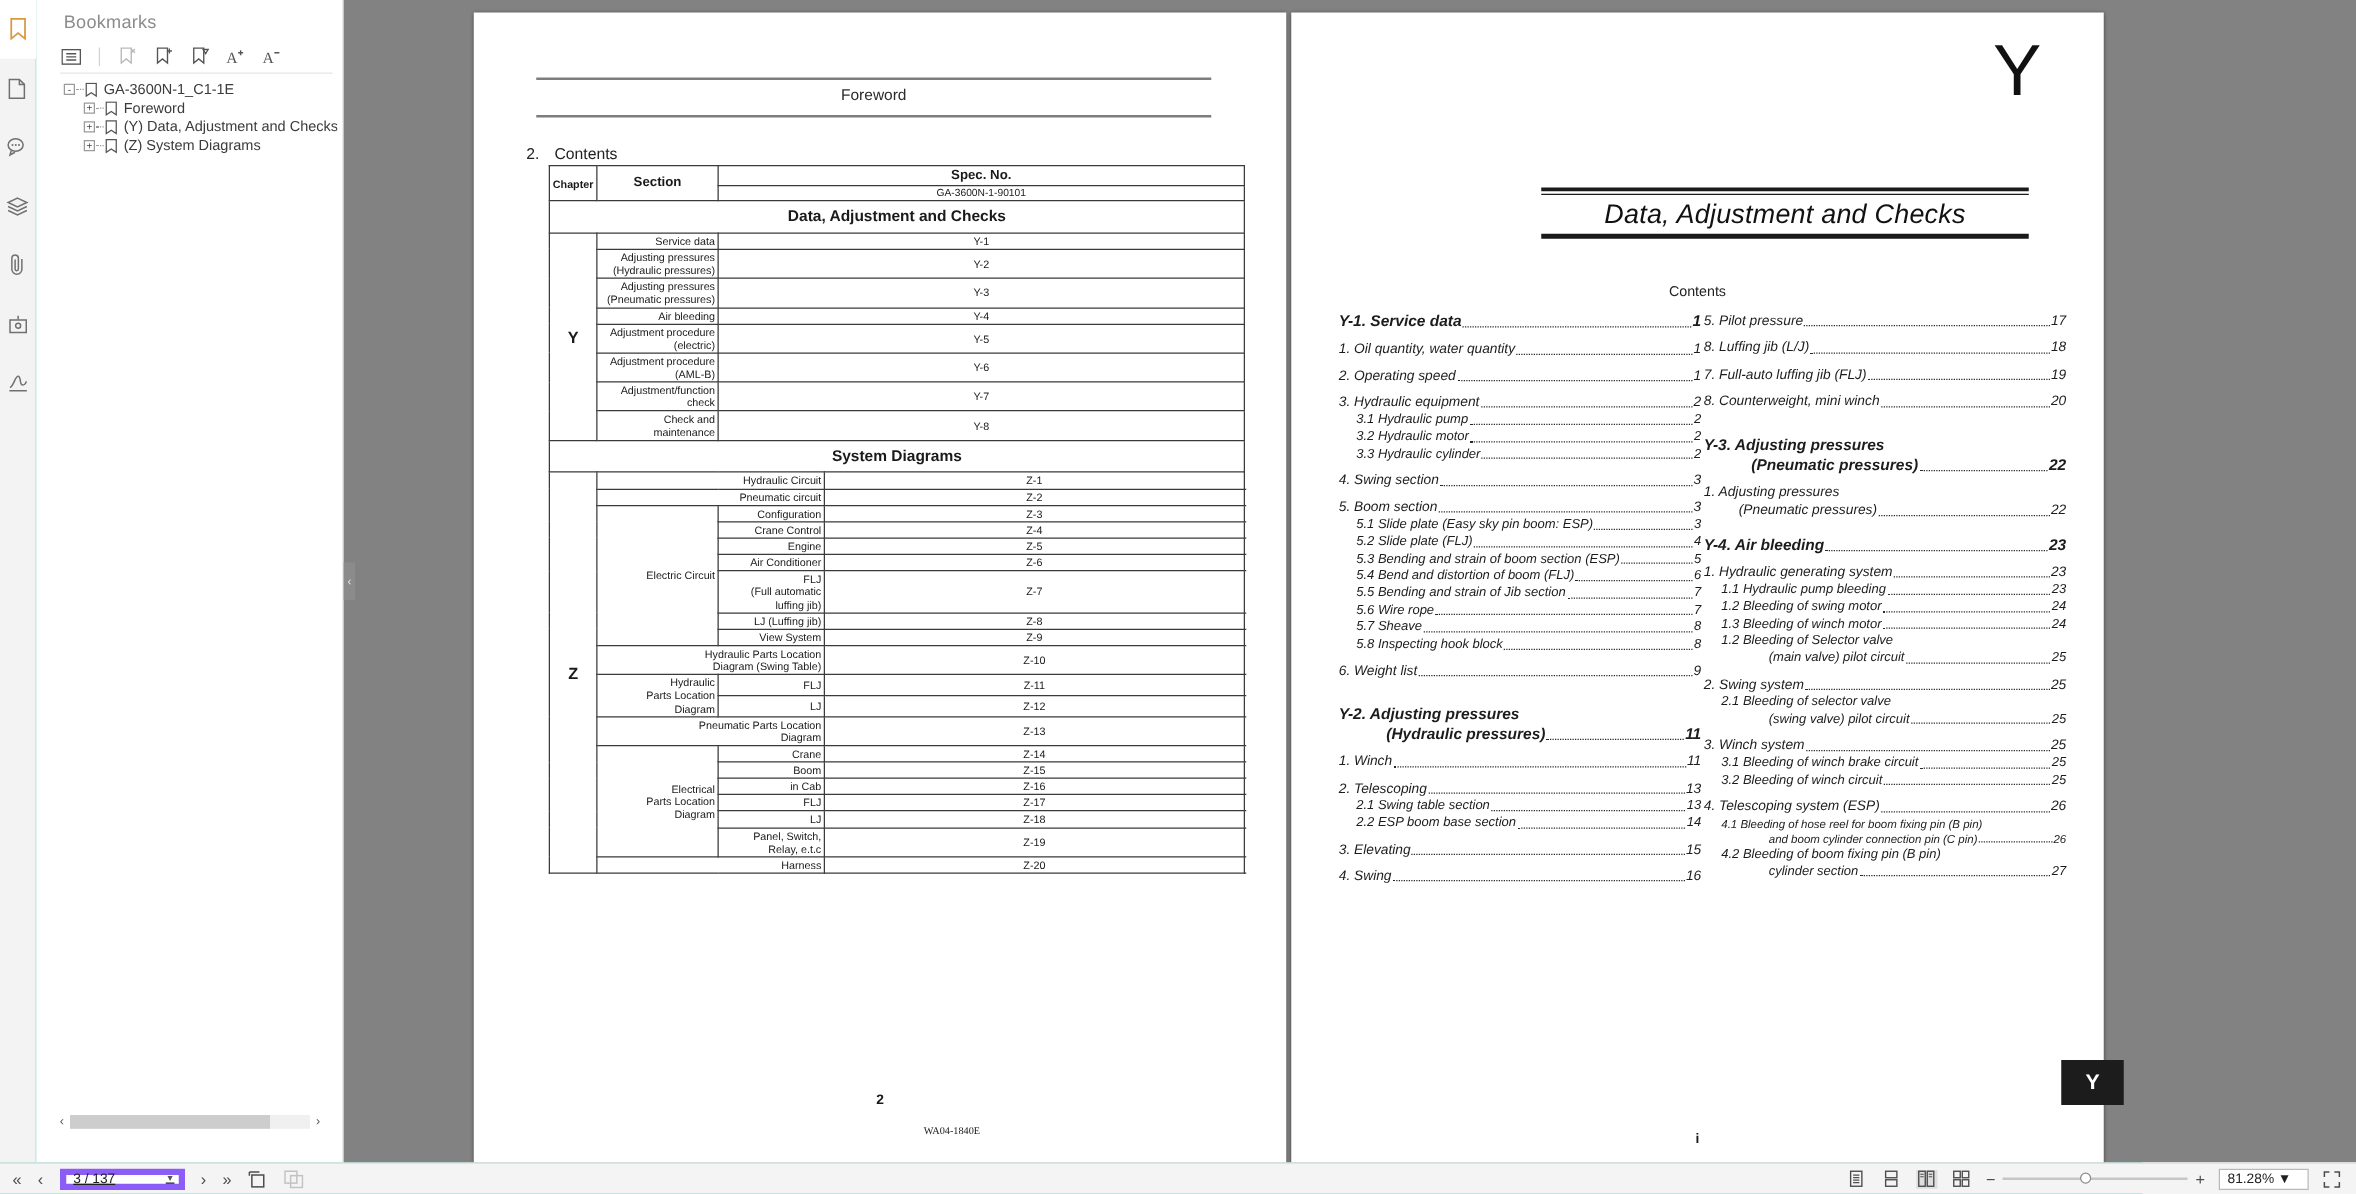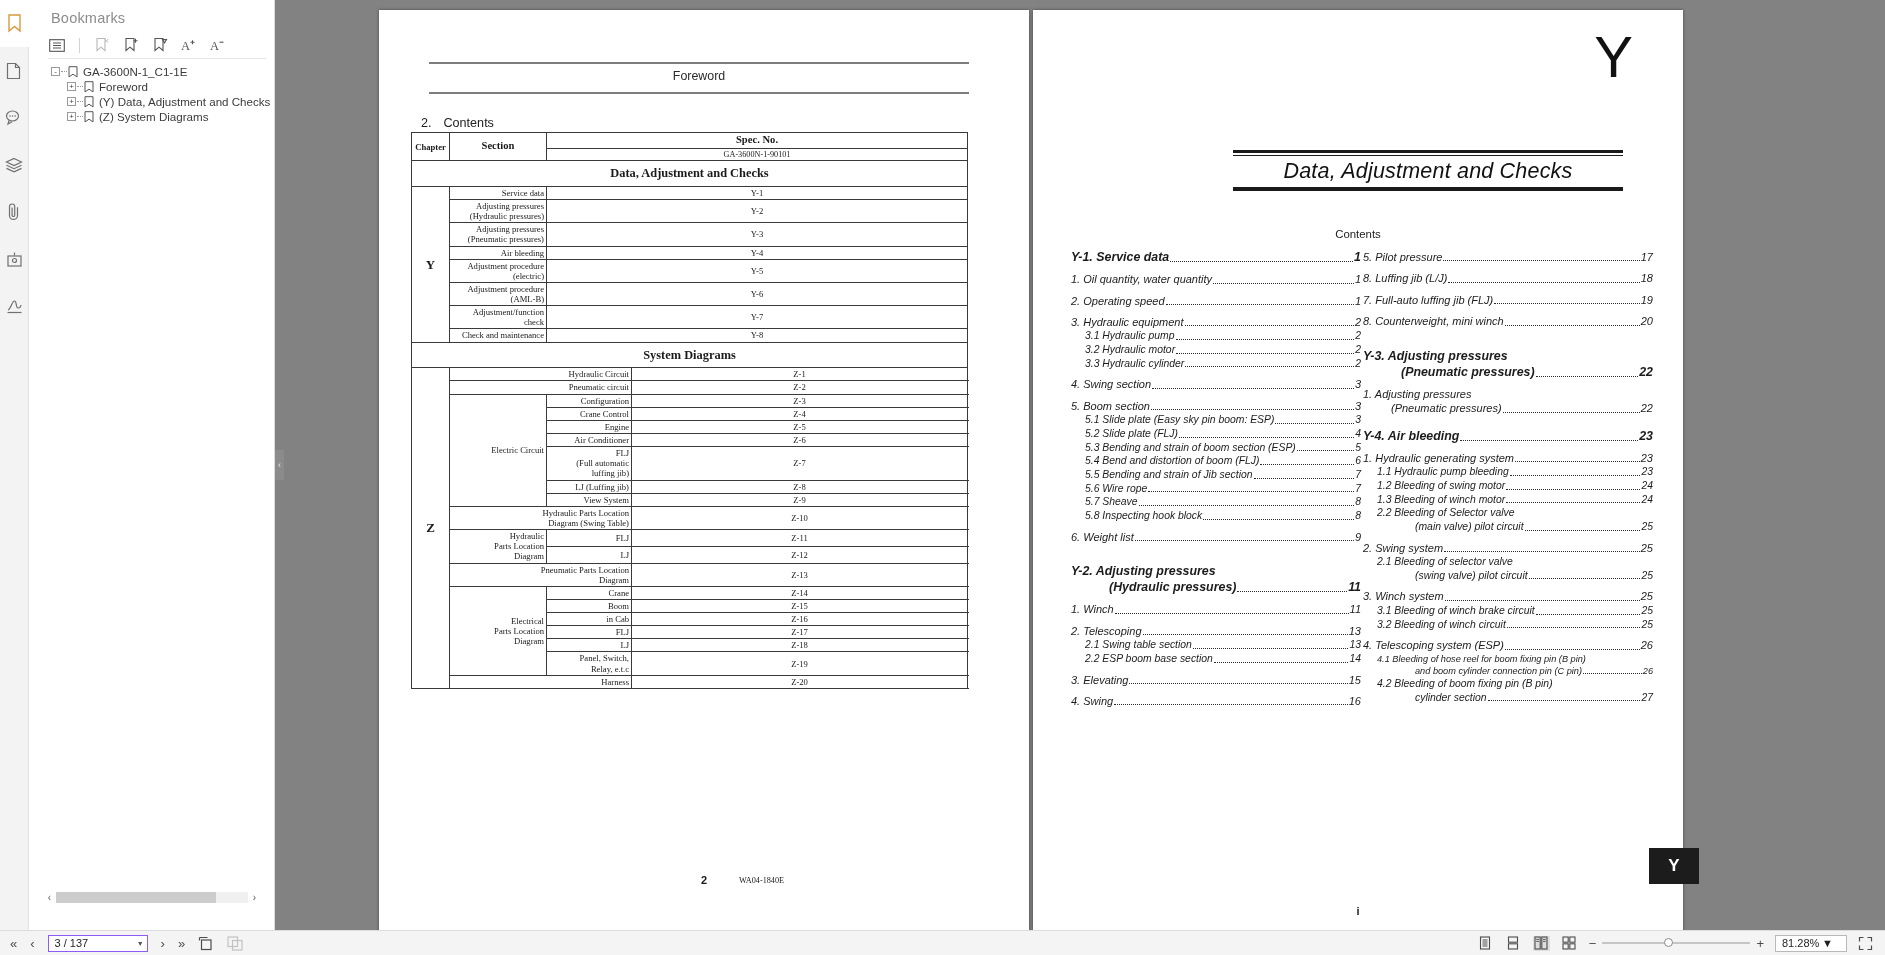--- a/index.html
+++ b/index.html
@@ -71,29 +71,29 @@
   #page-left  { left:104px; width:650px; height:922px; }
   #page-right { left:758px; width:650px; height:922px; }
 
   
   .fw-rule-top { position:absolute; left:50px; top:52px; width:540px; height:2px; background:#7d7d7d; }
   .fw-rule-bot { position:absolute; left:50px; top:82px; width:540px; height:2px; background:#7d7d7d; }
   .fw-title { position:absolute; left:50px; top:59px; width:540px; text-align:center; font-size:12.4px; color:#2b2b2b; }
   .contents-h { position:absolute; left:42px; top:106px; font-size:12.6px; color:#222; }
   .contents-h .num { margin-right:12px; }
 
-  table.toc { position:absolute; left:32px; top:122px; width:556px; border-collapse:collapse; table-layout:fixed;font-family:Liberation Serif, serif; }
+  table.toc { position:absolute; left:60px; top:122px; width:556px; border-collapse:collapse; table-layout:fixed; }
   table.toc td { border:1px solid #3a3a3a; font-size:8.6px; color:#1a1a1a; text-align:center; padding:1px 2px; line-height:1.18; }
   table.toc td.hd { font-weight:bold; font-size:10.6px; }
   table.toc td.spec-sub { font-size:8.2px; }
   table.toc td.banner { font-weight:bold; font-size:12.4px; padding:5px 0; }
   table.toc td.chap { font-weight:bold; font-size:13px; }
   table.toc td.sec { text-align:right; }
   .pg-foot-num { position:absolute; left:0; top:864px; width:650px; text-align:center; font-weight:bold; font-size:11px; color:#1a1a1a; }
-  .pg-foot-code { position:absolute; left:360px; top:866px; font-size:8.2px; color:#1a1a1a; font-family:"Liberation Serif", serif; }
+  .pg-foot-code { position:absolute; left:360px; top:890px; font-size:8.2px; color:#1a1a1a; font-family:"Liberation Serif", serif; }
 
   
   .chap-letter { position:absolute; right:50px; top:18px; font-size:58px; line-height:1; color:#111; font-family:"Liberation Sans", sans-serif; }
   .chap-rules { position:absolute; left:200px; top:140px; width:390px; }
   .chap-rule { height:3px; background:#1a1a1a; }
   .chap-rule.thin { height:1px; margin-top:2px; }
   .chap-name { font-style:italic; font-size:21.5px; color:#111; text-align:center; padding:3px 0 1px; letter-spacing:.2px; }
   .contents-label { position:absolute; left:0; top:218px; width:650px; text-align:center; font-size:11.4px; color:#222; }
 
   .toc2 { position:absolute; top:240px; font-size:11px; color:#1c1c1c;font-style:italic; }
@@ -133,23 +133,23 @@
   
   .botbar {
     position:absolute; left:0; top:930px; width:1885px; height:25px;
     background:#f4f4f4; border-top:1px solid #dcdcdc;
     display:flex; align-items:center;
   }
   .bb-left { display:flex; align-items:center; gap:13px; padding-left:10px; }
   .bb-btn { display:flex; align-items:center; justify-content:center; color:#4c4c4c; cursor:pointer; font-size:13px; }
   .bb-btn.dim { color:#bdbdbd; }
   .pagebox {
-    width:100px; height:17px; border:1px solid #8b5cf6; background:#fff;
+    width:100px; height:17px; border:5px solid #8b5cf6; background:#fff;
     display:flex; align-items:center; justify-content:space-between;
-    padding:0 3px 0 6px; font-size:11px; color:#1f1f1f;
+    padding:0 3px 0 6px; font-size:11px; color:#1f1f1f;text-decoration:underline;
   }
   .pagebox .caret { font-size:7px; color:#555; }
   .bb-right { margin-left:auto; display:flex; align-items:center; gap:11px; padding-right:12px; }
   .viewmode { width:17px; height:15px; display:flex; align-items:center; justify-content:center; cursor:pointer; }
   .viewmode.sel { background:#dedede; }
   .zoomslider { display:flex; align-items:center; gap:6px; }
   .zs-track { width:148px; height:2px; background:#c6c6c6; position:relative; }
   .zs-knob { position:absolute; left:62px; top:-4px; width:9px; height:9px; border-radius:50%; border:1.5px solid #8a8a8a; background:#fff; }
   .zoombox { height:17px; min-width:72px; border:1px solid #b9b9b9; background:#fff;
              display:flex; align-items:center; justify-content:space-between; padding:0 13px 0 6px;
@@ -664,21 +664,21 @@
           <div class="t2 sub indent1">
             <span class="lbl">1.2 Bleeding of swing motor</span>
             <span class="dots"></span>
             <span class="pg">24</span>
           </div>
           <div class="t2 sub indent1">
             <span class="lbl">1.3 Bleeding of winch motor</span>
             <span class="dots"></span>
             <span class="pg">24</span>
           </div>
-          <div class="t2 sub indent1 noline"><span class="lbl">2.2 Bleeding of Selector valve</span></div>
+          <div class="t2 sub indent1 noline"><span class="lbl">1.2 Bleeding of Selector valve</span></div>
           <div class="t2 sub indent3">
             <span class="lbl">(main valve) pilot circuit</span>
             <span class="dots"></span>
             <span class="pg">25</span>
           </div>
           <div class="gap-sm"></div>
           <div class="t2">
             <span class="lbl">2. Swing system</span>
             <span class="dots"></span>
             <span class="pg">25</span>

